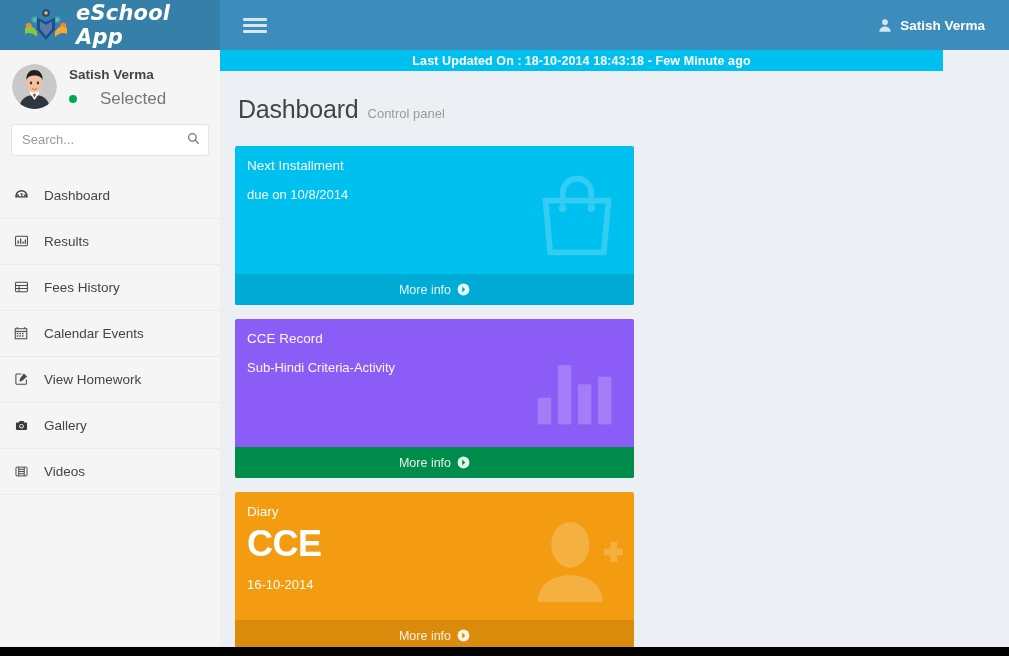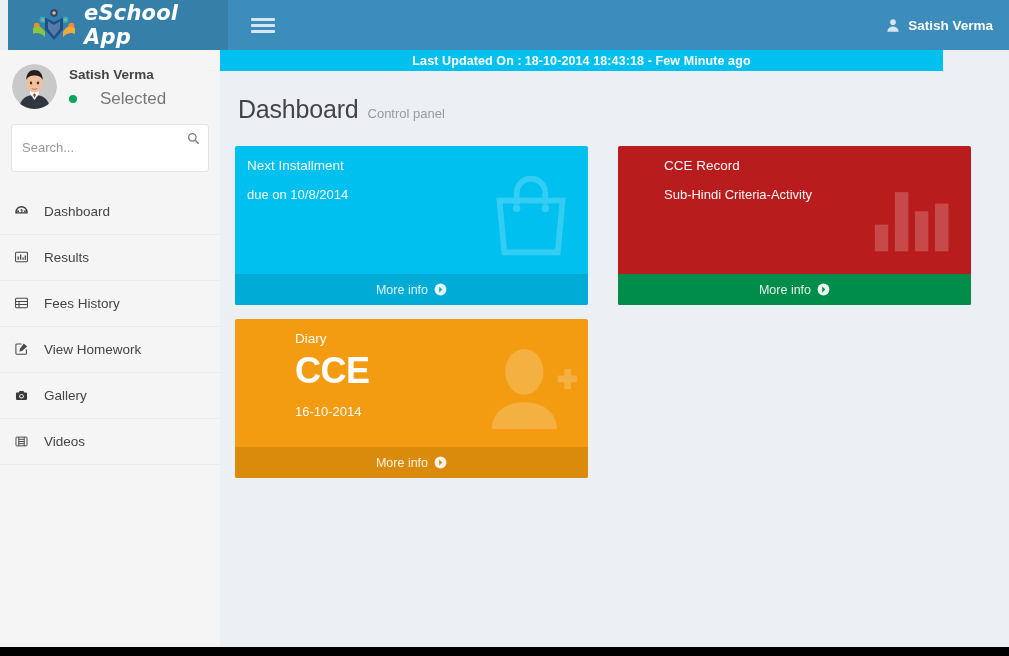--- a/index.html
+++ b/index.html
@@ -7,21 +7,21 @@
     width: 1009px; height: 656px;
     overflow: hidden;
     background: #ecf0f5;
     font-family: "Liberation Sans", sans-serif;
     -webkit-font-smoothing: antialiased;
   }
 
   .app { position: relative; width: 1009px; height: 656px; background: #ecf0f5; }
 
   
-  .topbar { position: absolute; top: 0; left: 8px; width: 818px; height: 50px; }
+  .topbar { position: absolute; top: 0; left: 0; width: 818px; height: 50px; }
   .logo-box {
     position: absolute; left: 0; top: 0; width: 220px; height: 50px;
     background: #367fa9;
     display: flex; align-items: center; padding-left: 22px;
   }
   .logo-mark { width: 48px; height: 36px; flex: 0 0 auto; }
   .logo-text {
     color: #ffffff; font-size: 21px; font-style: italic; font-weight: bold;
     margin-left: 6px; letter-spacing: .2px;
     font-family: "DejaVu Sans", sans-serif;
@@ -67,21 +67,21 @@
   .avatar { width: 45px; height: 45px; border-radius: 50%; flex: 0 0 auto; overflow: hidden; }
   .user-info { margin-left: 12px; line-height: 1.3; }
   .user-info .nm { color: #444; font-size: 13.5px; font-weight: bold; }
   .user-info .st {
     color: #777; font-size: 17px; display: flex; align-items: center; gap: 23px; margin-top: 3px; justify-content: center;
   }
   .dot { width: 8px; height: 8px; border-radius: 50%; background: #00a65a; display: inline-block; }
 
   .search-wrap { padding: 4px 11px 0 11px; }
   .search-box {
-    position: relative; height: 48px; background: #fff;
+    position: relative; height: 32px; background: #fff;
     border: 1px solid #e4e4e4; border-radius: 3px;
   }
   .search-box input {
     width: 100%; height: 100%; border: 0; outline: none; background: transparent;
     padding: 0 30px 0 10px; font-size: 13px; color: #666;
     font-family: "Liberation Sans", sans-serif;
   }
   .search-box input::placeholder { color: #999; }
   .search-btn {
     position: absolute; right: 0; top: 0; width: 30px; height: 30px;
@@ -108,21 +108,21 @@
   }
   .content-header { padding: 24px 20px 4px 18px; display: flex; align-items: flex-end; gap: 9px; }
   .content-header h1 {
     font-size: 25px; font-weight: normal; color: #444; letter-spacing: -.2px;
     font-family: "Liberation Sans", sans-serif;
   }
   .content-header small { font-size: 13px; color: #9a9a9a; padding-bottom: 3px; }
 
   .cards { padding: 0 15px; display: flex; flex-wrap: wrap; gap: 0 30px; margin-top: 18px; }
   .card {
-    position: relative; width: 353px; height: 159px; margin-bottom: 14px;
+    position: relative; width: 399px; height: 159px; margin-bottom: 14px;
     border-radius: 2px; overflow: hidden; color: #fff;
   }
   .card .inner { position: relative; padding: 12px 16px 0 12px; height: 128px; z-index: 2; }
   .card .c-title { font-size: 13.5px; font-weight: normal; opacity: .96; }
   .card .c-value {
     font-size: 36px; font-weight: bold; margin-top: 6px; line-height: 1.05;
     letter-spacing: -.5px;
   }
   .card .c-sub { font-size: 13px; margin-top: 14px; opacity: .96; }
   .card .c-icon {
@@ -130,23 +130,23 @@
   }
   .card .c-footer {
     position: absolute; left: 0; bottom: 0; width: 100%; height: 31px;
     display: flex; align-items: center; justify-content: center; gap: 6px;
     font-size: 12.5px; color: rgba(255,255,255,.88); cursor: pointer;
   }
   .arrow-circle { width: 13px; height: 13px; display: inline-block; }
 
   .card.cyan   { background: #00c0ef; }
   .card.cyan   .c-footer { background: #00acd6; }
-  .card.green  { background: #b91c1c; padding-left: 34px; }
+  .card.green  { background: #8b5cf6; }
   .card.green  .c-footer { background: #008d4c; }
-  .card.orange { background: #f39c12; padding-left: 48px; }
+  .card.orange { background: #f39c12; }
   .card.orange .c-footer { background: #db8b0b; }
 
   .bottom-strip {
     position: absolute; left: 0; bottom: 0; width: 1009px; height: 9px; background: #000;
   }
 </style>
 </head>
 <body>
 
 <div class="app">
@@ -267,20 +267,36 @@
       <div class="menu-item">
         <span class="mi-icon">
           <svg viewBox="0 0 16 16" width="15" height="14" fill="none" stroke="#4a4a4a" stroke-width="1.2">
             <rect x="1.2" y="2.6" width="13.6" height="10.8" rx="1"></rect>
             <path d="M1.2 6.2h13.6M5.2 6.2v7.2M1.2 9.6h13.6"></path>
           </svg>
         </span>
         <span>Fees History</span>
       </div>
 
+      <div class="menu-item">
+        <span class="mi-icon">
+          <svg viewBox="0 0 16 16" width="14" height="14" fill="#4a4a4a">
+            <path d="M3 1.4h1.6v1.4H3zM11.4 1.4H13v1.4h-1.6z"></path>
+            <path d="M1.4 3.2h13.2v11.4H1.4z" fill="none" stroke="#4a4a4a" stroke-width="1.2"></path>
+            <path d="M1.4 6.2h13.2" stroke="#4a4a4a" stroke-width="1.2"></path>
+            <rect x="3.2" y="7.8" width="1.7" height="1.6"></rect>
+              <rect x="6.2" y="7.8" width="1.7" height="1.6"></rect>
+            <rect x="9.2" y="7.8" width="1.7" height="1.6"></rect>
+              <rect x="3.2" y="10.6" width="1.7" height="1.6"></rect>
+            <rect x="6.2" y="10.6" width="1.7" height="1.6"></rect>
+              <rect x="9.2" y="10.6" width="1.7" height="1.6"></rect>
+          </svg>
+        </span>
+        <span>Calendar Events</span>
+      </div>
 
 
       <div class="menu-item">
         <span class="mi-icon">
           <svg viewBox="0 0 16 16" width="15" height="14" fill="none" stroke="#4a4a4a" stroke-width="1.2">
             <path d="M13.6 8.6v4.4a1 1 0 0 1-1 1H2.6a1 1 0 0 1-1-1V3.2a1 1 0 0 1 1-1H8"></path>
             <path d="M10.6 1.8 L14.4 5.2 L8.6 10.4 L5.6 10.8 L6.2 7.8z" fill="#4a4a4a" stroke="none"></path>
           </svg>
         </span>
         <span>View Homework</span>

